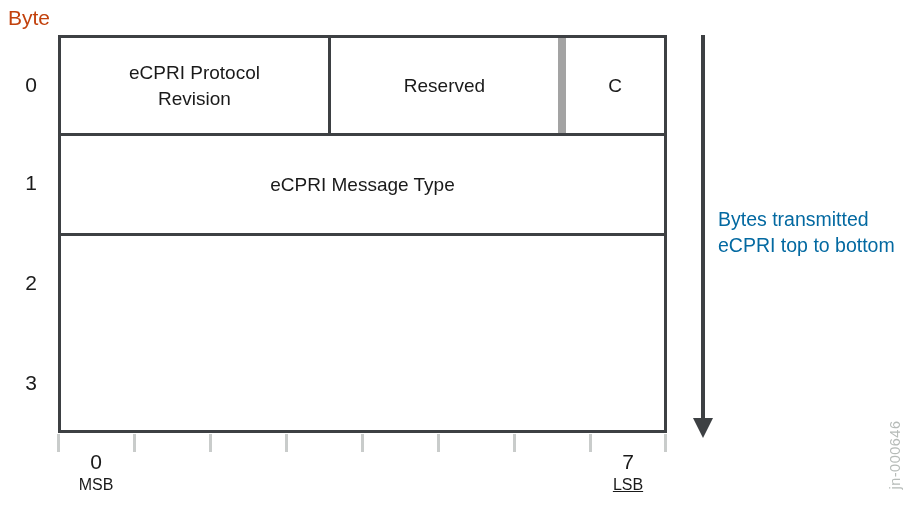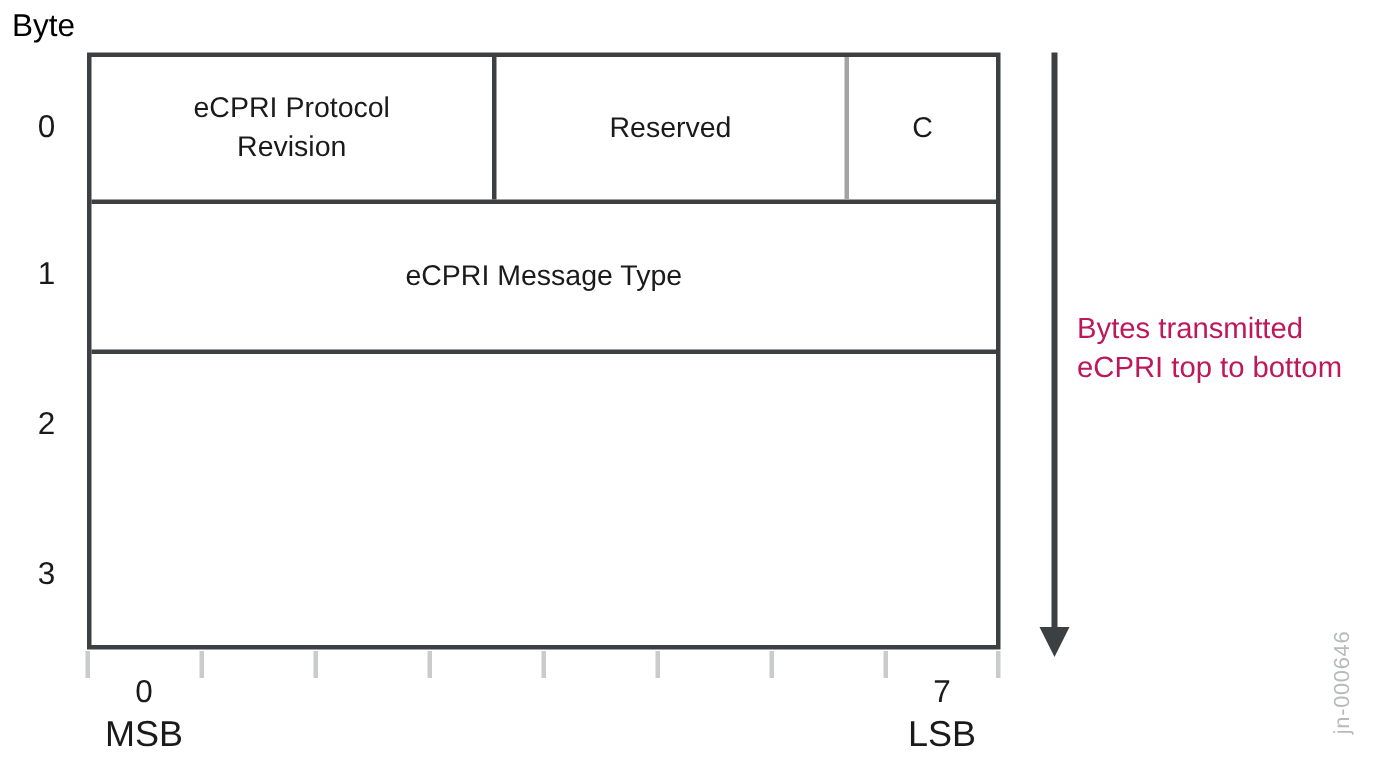--- a/index.html
+++ b/index.html
@@ -15,21 +15,21 @@
     background: #ffffff;
     color: #1a1a1a;
     overflow: hidden;
   }
   
   .byte-title {
     position: absolute;
     left: 8px;
     top: 6px;
     font-size: 21px;
-    color: #000000;
+    color: #c2410c;
   }
   .byte-label {
     position: absolute;
     left: 12px;
     width: 38px;
     text-align: center;
     font-size: 21px;
     color: #1a1a1a;
   }
   
@@ -55,21 +55,21 @@
     display: flex;
     align-items: center;
     justify-content: center;
     text-align: center;
     box-sizing: border-box;
     font-size: 19px;
     line-height: 26px;
     color: #1a1a1a;
   }
   .cell-a { width: 270px; border-right: 3px solid #3d4043; padding: 0 30px; }
-  .cell-b { width: 235px; border-right: 3px solid #a3a3a3; }
+  .cell-b { width: 235px; border-right: 8px solid #a3a3a3; }
   .cell-c { flex: 1; }
   .cell-full { width: 100%; height: 100%; }
   
   .dash {
     position: absolute;
     top: 95px;
     height: 3px;
     background: repeating-linear-gradient(90deg, #3d4043 0 12px, transparent 12px 20px);
   }
   .dash-left  { left: 2px;  width: 106px; }
@@ -88,21 +88,21 @@
     position: absolute;
     width: 76px;
     text-align: center;
     font-size: 21px;
     color: #1a1a1a;
   }
   .bit-caption {
     position: absolute;
     width: 76px;
     text-align: center;
-    font-size: 24px;
+    font-size: 16px;
     color: #1a1a1a;
   }
   
   .arrow-line {
     position: absolute;
     left: 701px;
     top: 35px;
     width: 4px;
     height: 385px;
     background: #3d4043;
@@ -116,21 +116,21 @@
     border-left: 10px solid transparent;
     border-right: 10px solid transparent;
     border-top: 20px solid #3d4043;
   }
   .arrow-note {
     position: absolute;
     left: 718px;
     top: 206px;
     font-size: 19.5px;
     line-height: 26px;
-    color: #be185d;
+    color: #0369a1;
     white-space: nowrap;
   }
   
   .watermark {
     position: absolute;
     left: 853px;
     top: 445px;
     width: 88px;
     height: 20px;
     transform: rotate(-90deg);
@@ -169,21 +169,21 @@
   <div class="tick" style="left:285px;"></div>
   <div class="tick" style="left:361px;"></div>
   <div class="tick" style="left:437px;"></div>
   <div class="tick" style="left:513px;"></div>
   <div class="tick" style="left:589px;"></div>
   <div class="tick" style="left:664px;"></div>
 
   <div class="bit-label" style="left:58px;  top:450px;">0</div>
   <div class="bit-caption" style="left:58px;  top:476px;">MSB</div>
   <div class="bit-label" style="left:590px; top:450px;">7</div>
-  <div class="bit-caption" style="left:590px; top:476px;">LSB</div>
+  <div class="bit-caption" style="left:590px; top:476px;text-decoration:underline;">LSB</div>
 
   <div class="arrow-line"></div>
   <div class="arrow-head"></div>
   <div class="arrow-note">
     <div>Bytes transmitted</div>
     <div>eCPRI top to bottom</div>
   </div>
 
   <div class="watermark">jn-000646</div>
 

